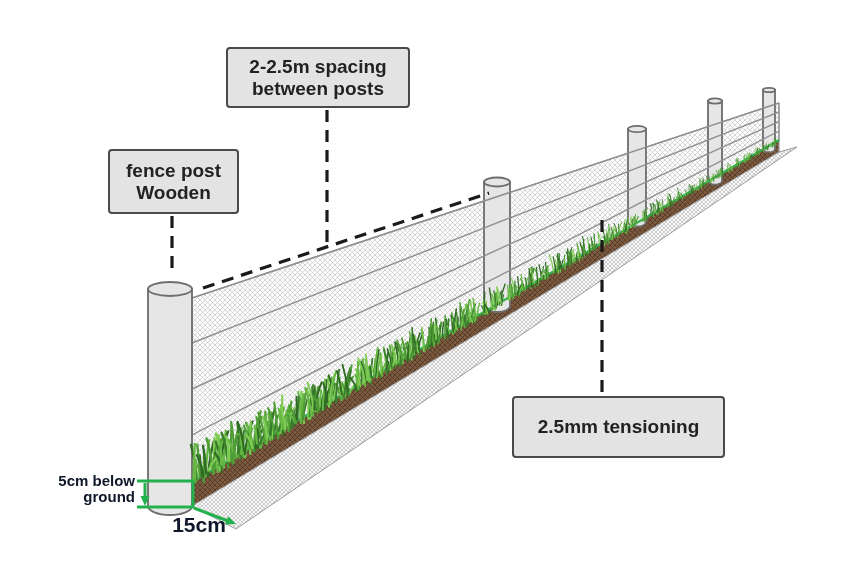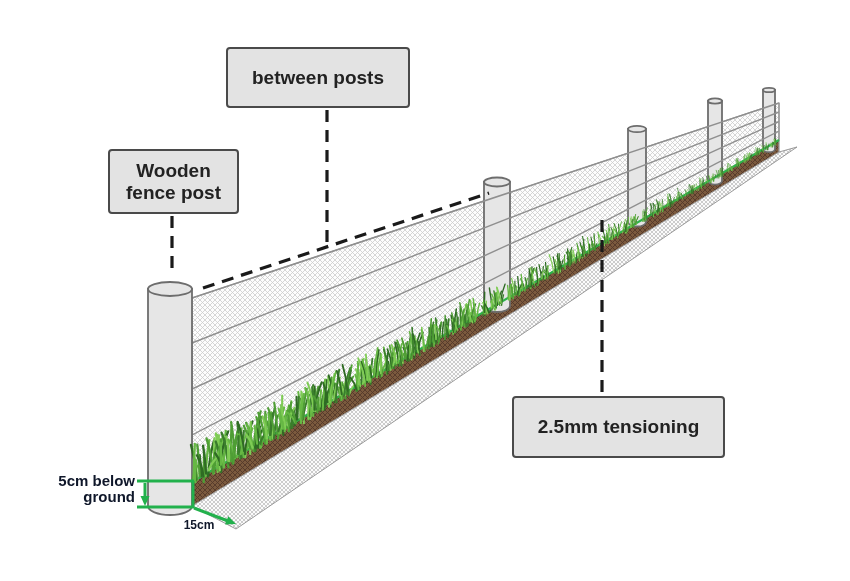--- a/index.html
+++ b/index.html
@@ -27,21 +27,21 @@
   }
   .callout span{display:block;}
   .measure-label{
     position:absolute;
     color:#0f172a;
     font-weight:700;
     font-size:15px;
     line-height:16px;
   }
   #measure-depth{left:36px;top:473px;width:99px;text-align:right;}
-  #measure-width{left:168px;top:517px;width:62px;text-align:center;font-size:12px;}
+  #measure-width{left:168px;top:517px;width:62px;text-align:center;font-size:21px;}
   #callout-spacing{left:226px;top:47px;width:184px;height:61px;}
   #callout-wooden{left:108px;top:149px;width:131px;height:65px;}
   #callout-tension{left:512px;top:396px;width:213px;height:62px;}
 </style>
 </head>
 <body>
 
 <div class="stage" style="--callout-fill: #e3e3e3; --callout-border: #4a4a4a; --callout-text: #222222;">
   <svg id="scene" width="850" height="581" viewBox="0 0 850 581">
       <defs>
@@ -718,26 +718,27 @@
         <line x1="137" y1="507" x2="194" y2="507" stroke="#22b14c" stroke-width="3"></line>
         <line x1="193" y1="481" x2="193" y2="507" stroke="#22b14c" stroke-width="3"></line>
         <line x1="145" y1="483" x2="145" y2="499" stroke="#22b14c" stroke-width="3"></line>
         <polygon points="145,506 140.5,496 149.5,496" fill="#22b14c"></polygon>
         <line x1="194" y1="508" x2="228" y2="521" stroke="#22b14c" stroke-width="3"></line>
         <polygon points="236,524 225.05153996207414,524.6174324237844 228.27685150798183,516.2152085853096" fill="#22b14c"></polygon>
       </g>
     </svg>
 
   <div class="callout" id="callout-spacing">
+    <span>2-2.5m spacing</span>
     <span>between posts</span>
   </div>
 
   <div class="callout" id="callout-wooden">
+    <span>fence post</span>
     <span>Wooden</span>
-    <span>fence post</span>
   </div>
 
   <div class="callout" id="callout-tension">
     <span>2.5mm tensioning</span>
   </div>
 
   <div class="measure-label" id="measure-depth">
     <span>5cm below</span>
     <span>ground</span>
   </div>

